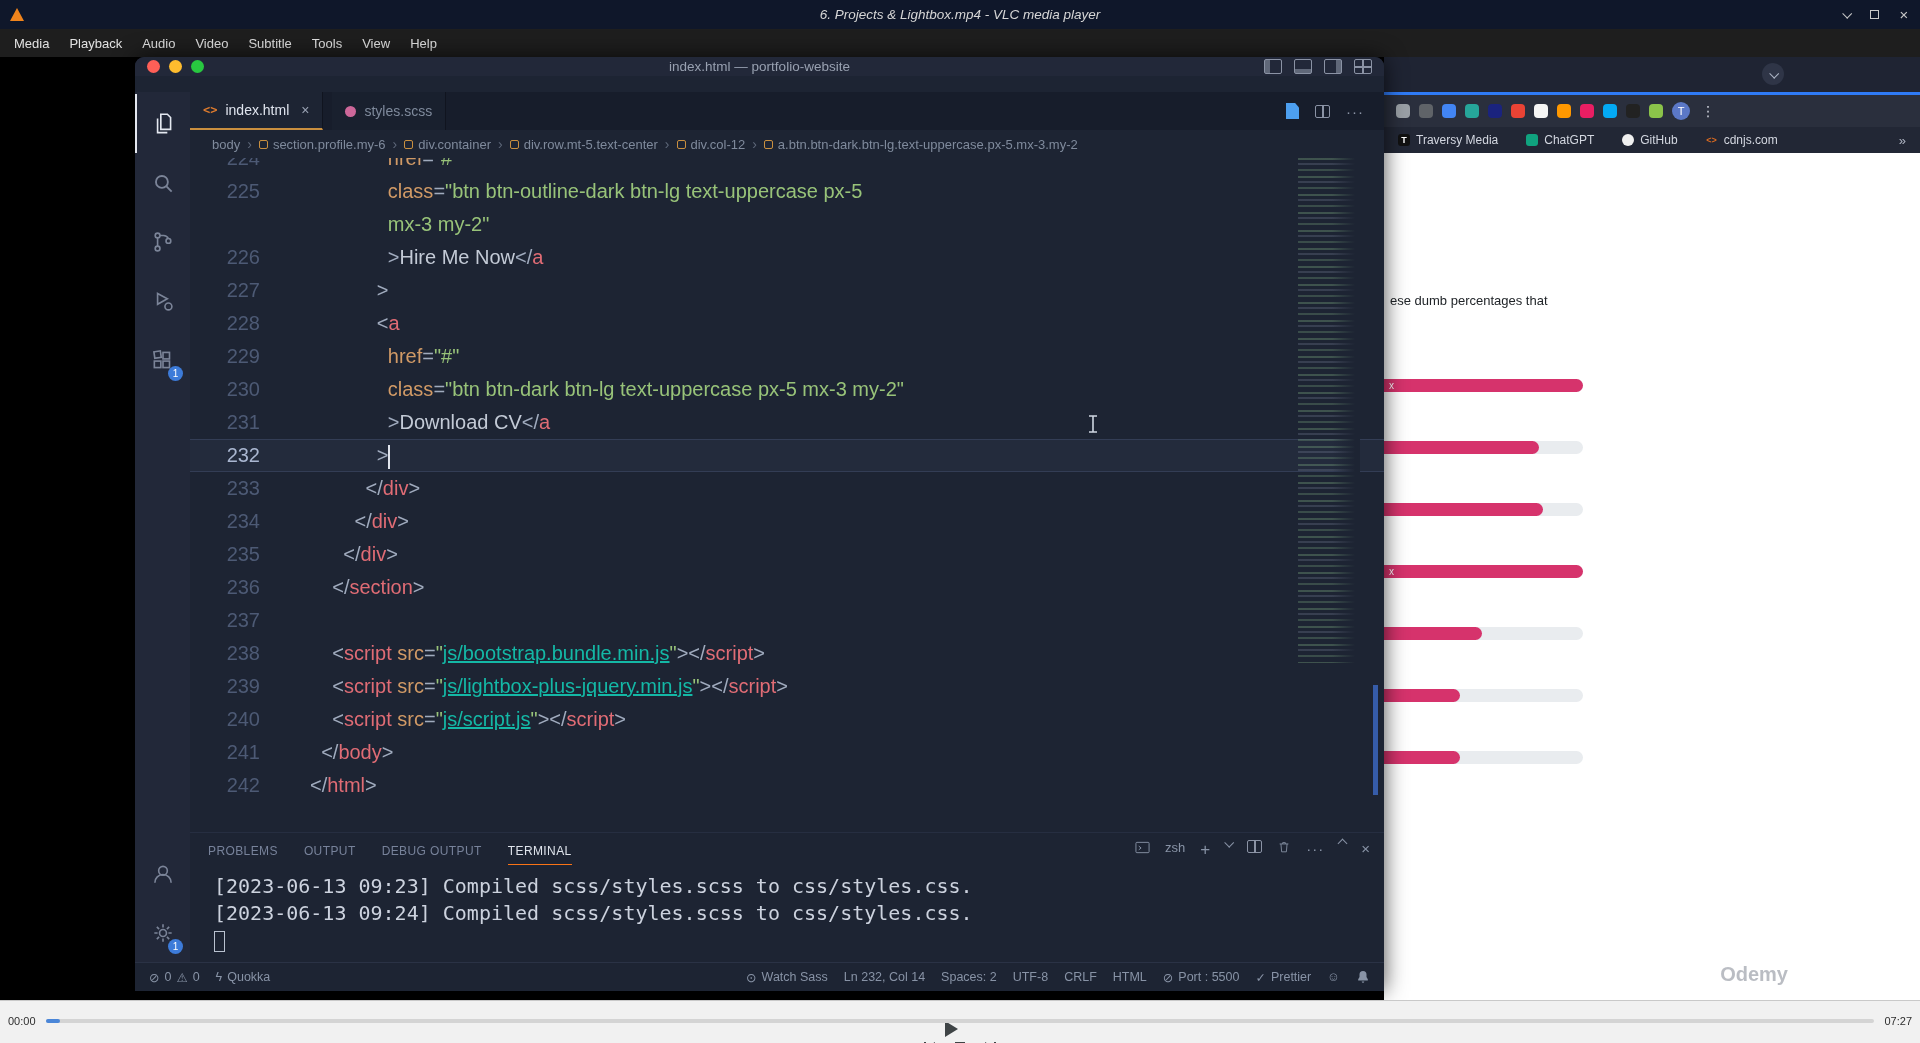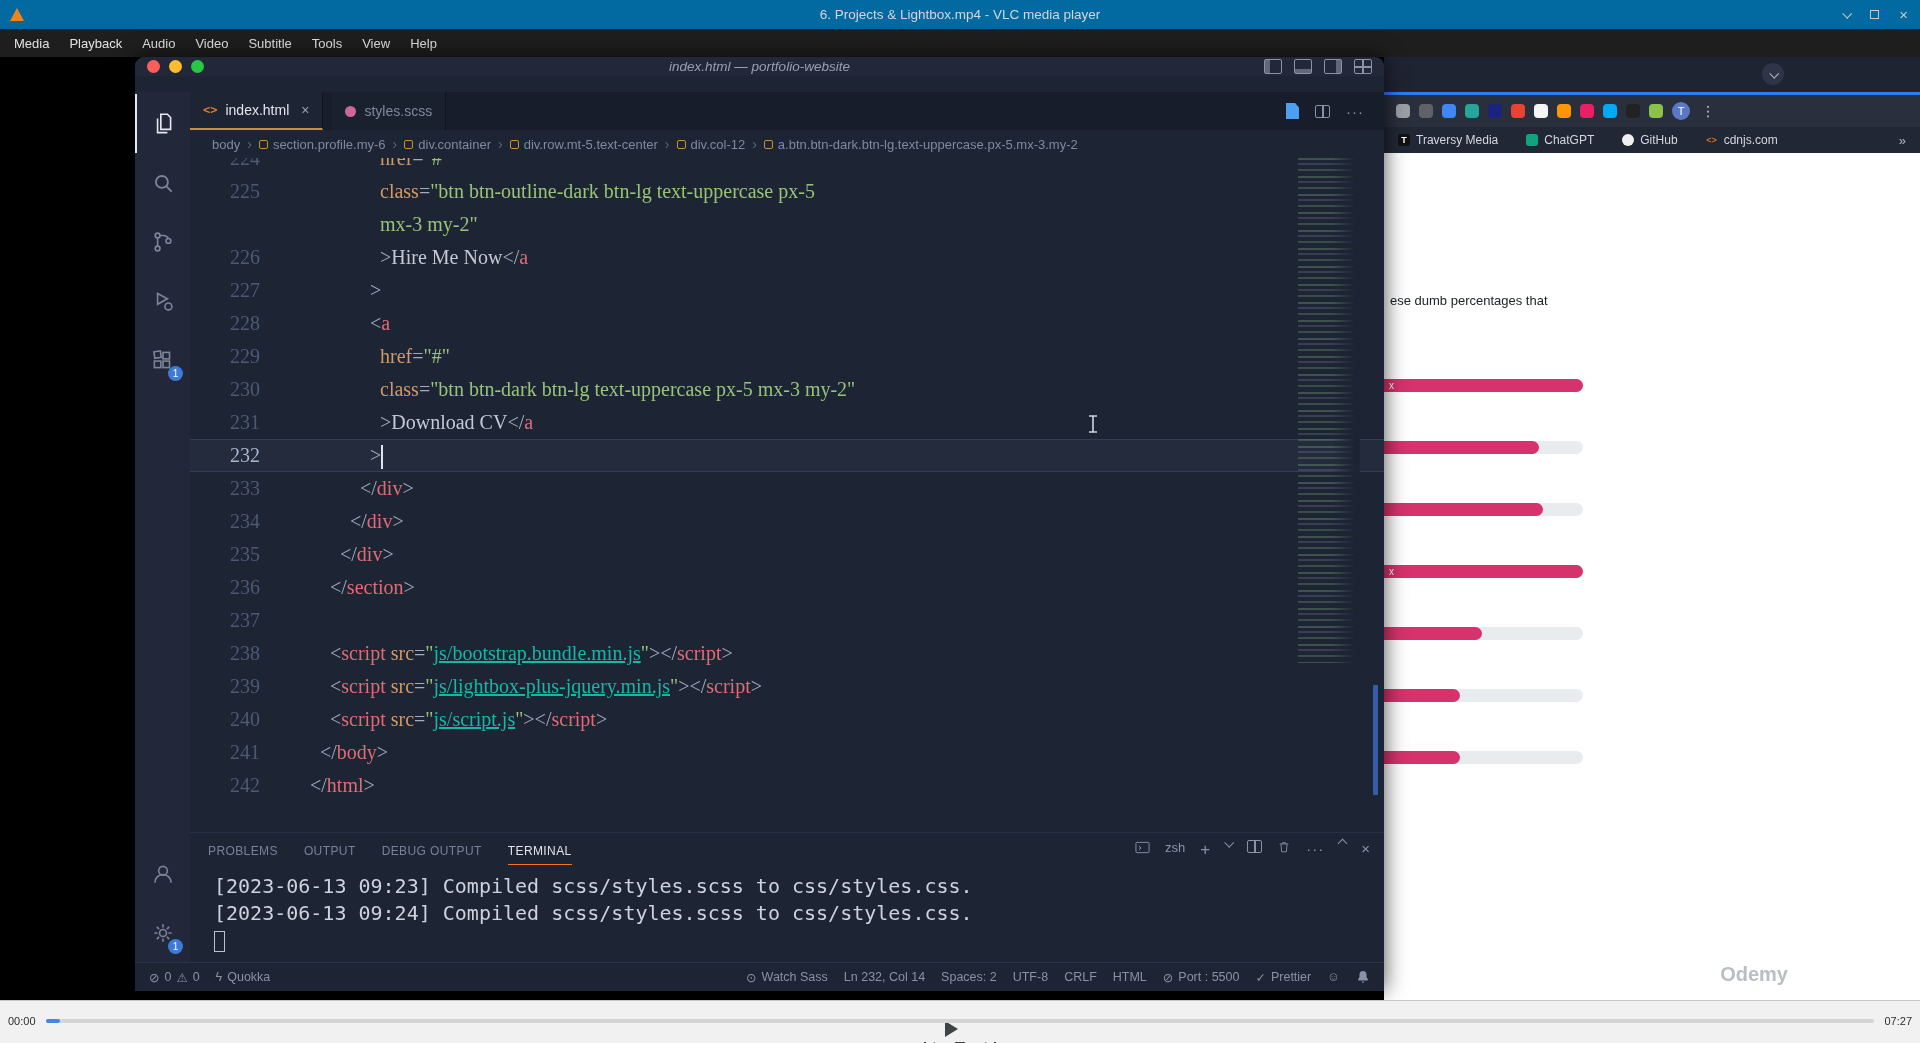--- a/index.html
+++ b/index.html
@@ -1,22 +1,22 @@
 <!DOCTYPE html>
 <html><head>
 <meta charset="utf-8">
 <style>
   * { box-sizing: border-box; margin: 0; padding: 0; }
   html,body { width:1920px; height:1043px; background:#000; overflow:hidden;
               font-family:"Liberation Sans", sans-serif; }
   .screen { position:relative; width:1920px; height:1043px; }
 
   
-  .vlc-titlebar { position:absolute; top:0; left:0; right:0; height:29px; background:#0369a1;
-                  display:flex; align-items:center; }
+  .vlc-titlebar { position:absolute; top:0; left:0; right:0; height:29px; background:#0f172a;
+                  display:flex; align-items:center;font-style:italic; }
   .vlc-cone { margin-left:10px; width:0; height:0; border-left:7px solid transparent;
               border-right:7px solid transparent; border-bottom:13px solid #f0841c; }
   .vlc-title { position:absolute; left:0; right:0; text-align:center; color:#d6d6d6; font-size:13.5px; }
   .win-controls { position:absolute; right:12px; top:0; height:29px; display:flex; gap:20px; align-items:center; color:#c9c9c9; }
   .chv { display:inline-block; width:7px; height:7px; border-right:1.7px solid currentColor;
          border-bottom:1.7px solid currentColor; }
   .chv.down { transform:rotate(45deg) translateY(-1px); }
   .chv.up   { transform:rotate(-135deg); }
   .win-box { width:9px; height:9px; border:1.7px solid #c9c9c9; }
   .win-x { font-size:15px; line-height:1; }
@@ -51,21 +51,21 @@
   .skill-bars { position:absolute; top:226px; left:0; width:199px; display:flex; flex-direction:column; gap:49px; }
   .bar-track { position:relative; width:199px; height:13px; background:#e9ecef; border-radius:0 7px 7px 0; }
   .bar-fill { height:100%; background:#d6336c; border-radius:0 7px 7px 0; }
   .bar-label { position:absolute; left:5px; top:0; line-height:13px; font-size:10px; color:#ffffff; }
   .watermark { position:absolute; right:132px; bottom:14px; color:#a9adb5; font-size:20px; font-weight:bold; opacity:.8; }
 
   
   .vscode { position:absolute; left:135px; top:0; width:1249px; height:934px; background:#1d2433;
             border-radius:9px 9px 0 0; overflow:hidden; box-shadow:0 0 22px rgba(0,0,0,.7); }
   .vs-titlebar { position:absolute; top:0; left:0; right:0; height:19px; background:#222839;
-                 display:flex; align-items:center;font-style:italic; }
+                 display:flex; align-items:center; }
   .lights { display:flex; gap:9px; margin-left:12px; }
   .light { width:13px; height:13px; border-radius:50%; }
   .l-red{background:#ff5f57}.l-yel{background:#febc2e}.l-grn{background:#28c840}
   .vs-title { position:absolute; left:0; right:0; text-align:center; color:#98a0b0; font-size:13.5px; }
   .vs-layout-icons { position:absolute; right:12px; display:flex; gap:12px; color:#8b93a5; }
   .layout-ico { width:18px; height:15px; border:1.5px solid #8b93a5; border-radius:2px; position:relative; }
   .layout-ico.left::after  { content:""; position:absolute; left:0; top:0; width:5px; height:100%; background:#8b93a5; opacity:.6; }
   .layout-ico.bottom::after{ content:""; position:absolute; left:0; bottom:0; width:100%; height:4px; background:#8b93a5; opacity:.6; }
   .layout-ico.right::after { content:""; position:absolute; right:0; top:0; width:5px; height:100%; background:#8b93a5; opacity:.6; }
   .layout-ico.grid::after  { content:""; position:absolute; left:7px; top:0; width:1.5px; height:100%; background:#8b93a5; }
@@ -94,21 +94,21 @@
   .dots { font-size:15px; letter-spacing:1px; }
 
   .breadcrumb { position:absolute; left:55px; right:0; top:73px; height:28px; background:#1d2433;
                 display:flex; align-items:center; gap:7px; padding-left:22px; font-size:13px; color:#7f8a9c;
                 white-space:nowrap; overflow:hidden; }
   .crumb { display:flex; align-items:center; gap:5px; }
   .crumb-ico { width:9px; height:9px; border:1.4px solid #c98f3f; border-radius:2px; }
   .crumb-sep { color:#5d6779; font-size:14px; }
 
   .editor { position:absolute; left:55px; right:0; top:101px; height:674px; background:#1d2433; overflow:hidden; }
-  .code-row { display:flex; height:33px; line-height:33px; font-family:Liberation Serif, serif; font-size:20px;align-items:flex-end; }
+  .code-row { display:flex; height:33px; line-height:33px; font-family:Liberation Sans, sans-serif; font-size:20px;align-items:flex-end; }
   .code-row.cut { height:17px; overflow:hidden; }
   .code-row.cut .ln, .code-row.cut .code-text { margin-top:-16px; }
   .code-row.current { background:rgba(49,60,84,.30); box-shadow: inset 0 1px 0 #333d55, inset 0 -1px 0 #333d55; }
   .ln { width:70px; min-width:70px; text-align:right; color:#4d5a75; }
   .code-row.current .ln { color:#a9b6d0; }
   .code-text { padding-left:50px; white-space:pre; }
   .tk-pln{color:#c3cad6} .tk-pun{color:#a0abbe} .tk-tag{color:#e06c75}
   .tk-attr{color:#d19a66} .tk-str{color:#98c379} .tk-lnk{color:#14b8a6; text-decoration:underline;}
   .tk-cur{display:inline-block; width:2px; height:24px; background:#e0e4ec; vertical-align:middle;}
   .ibeam { position:absolute; left:897px; top:256px; }

